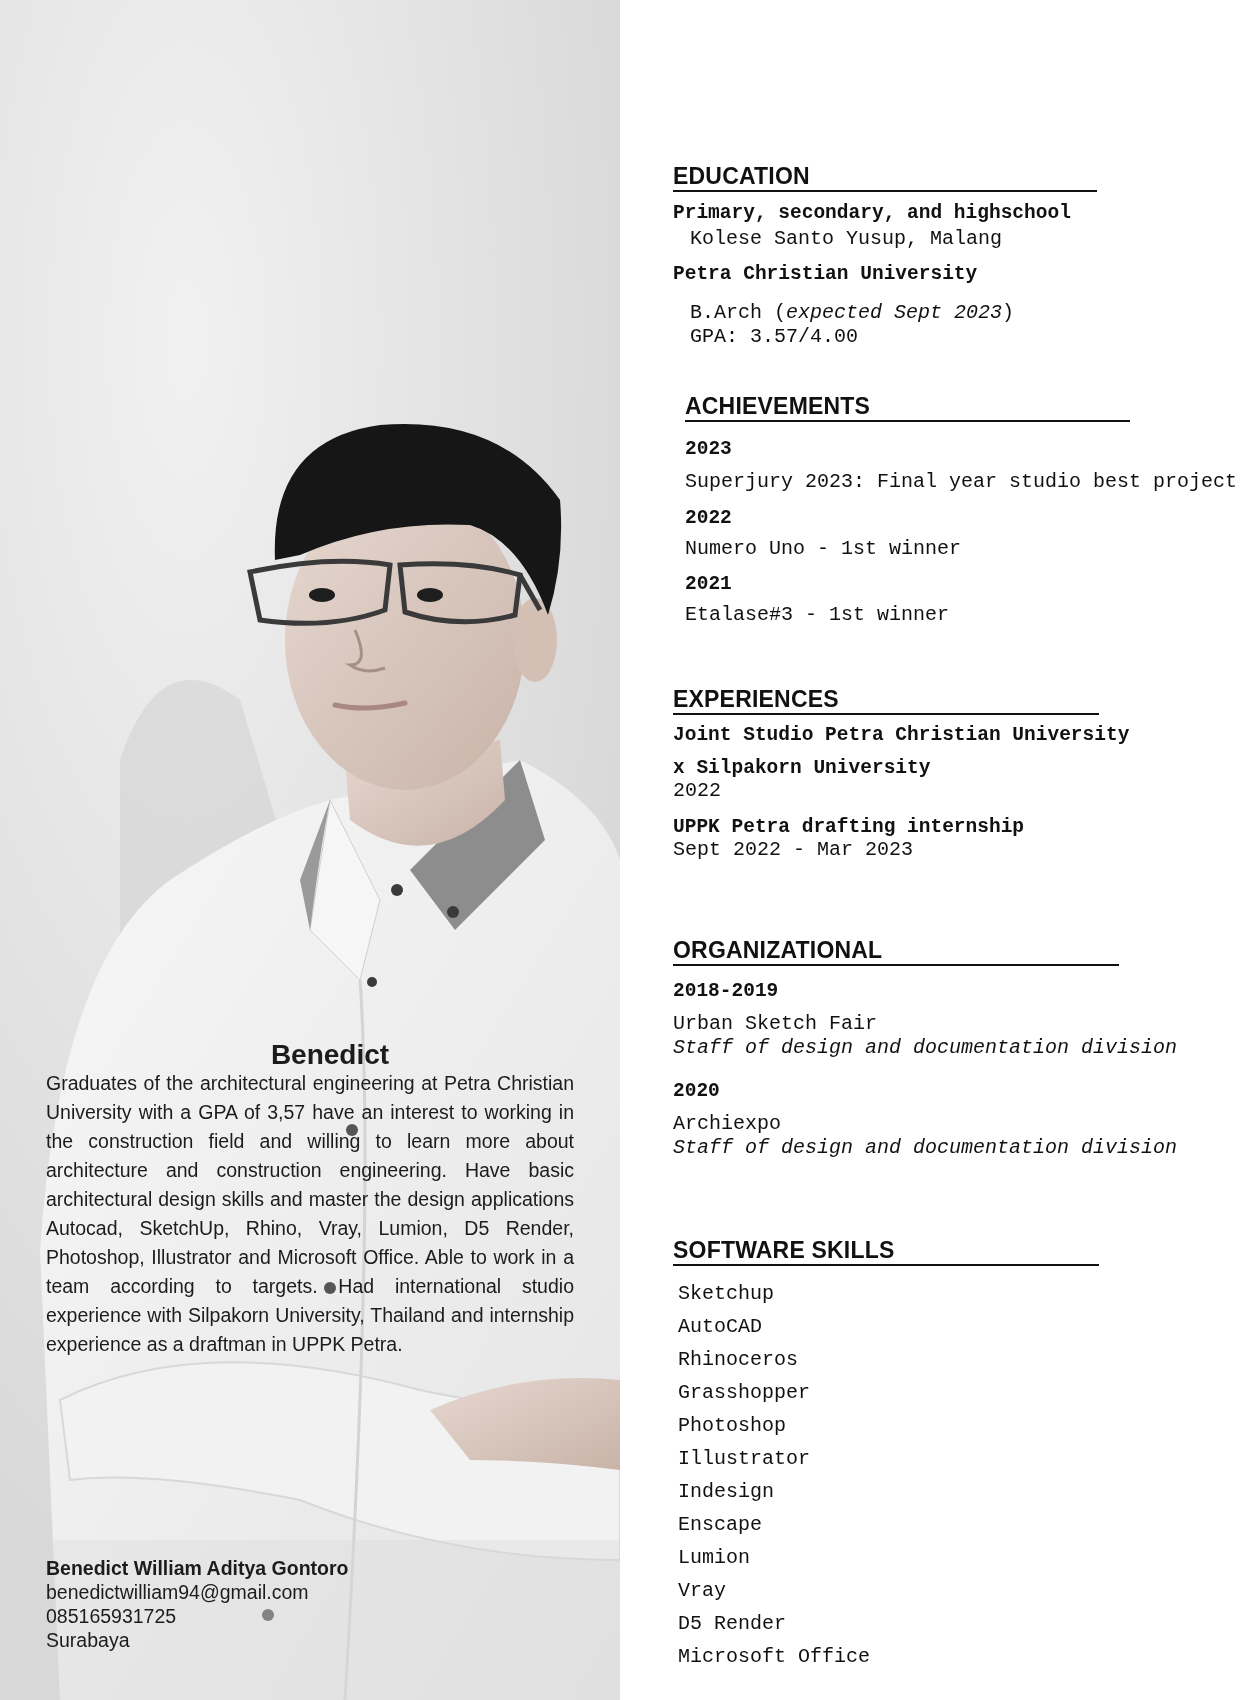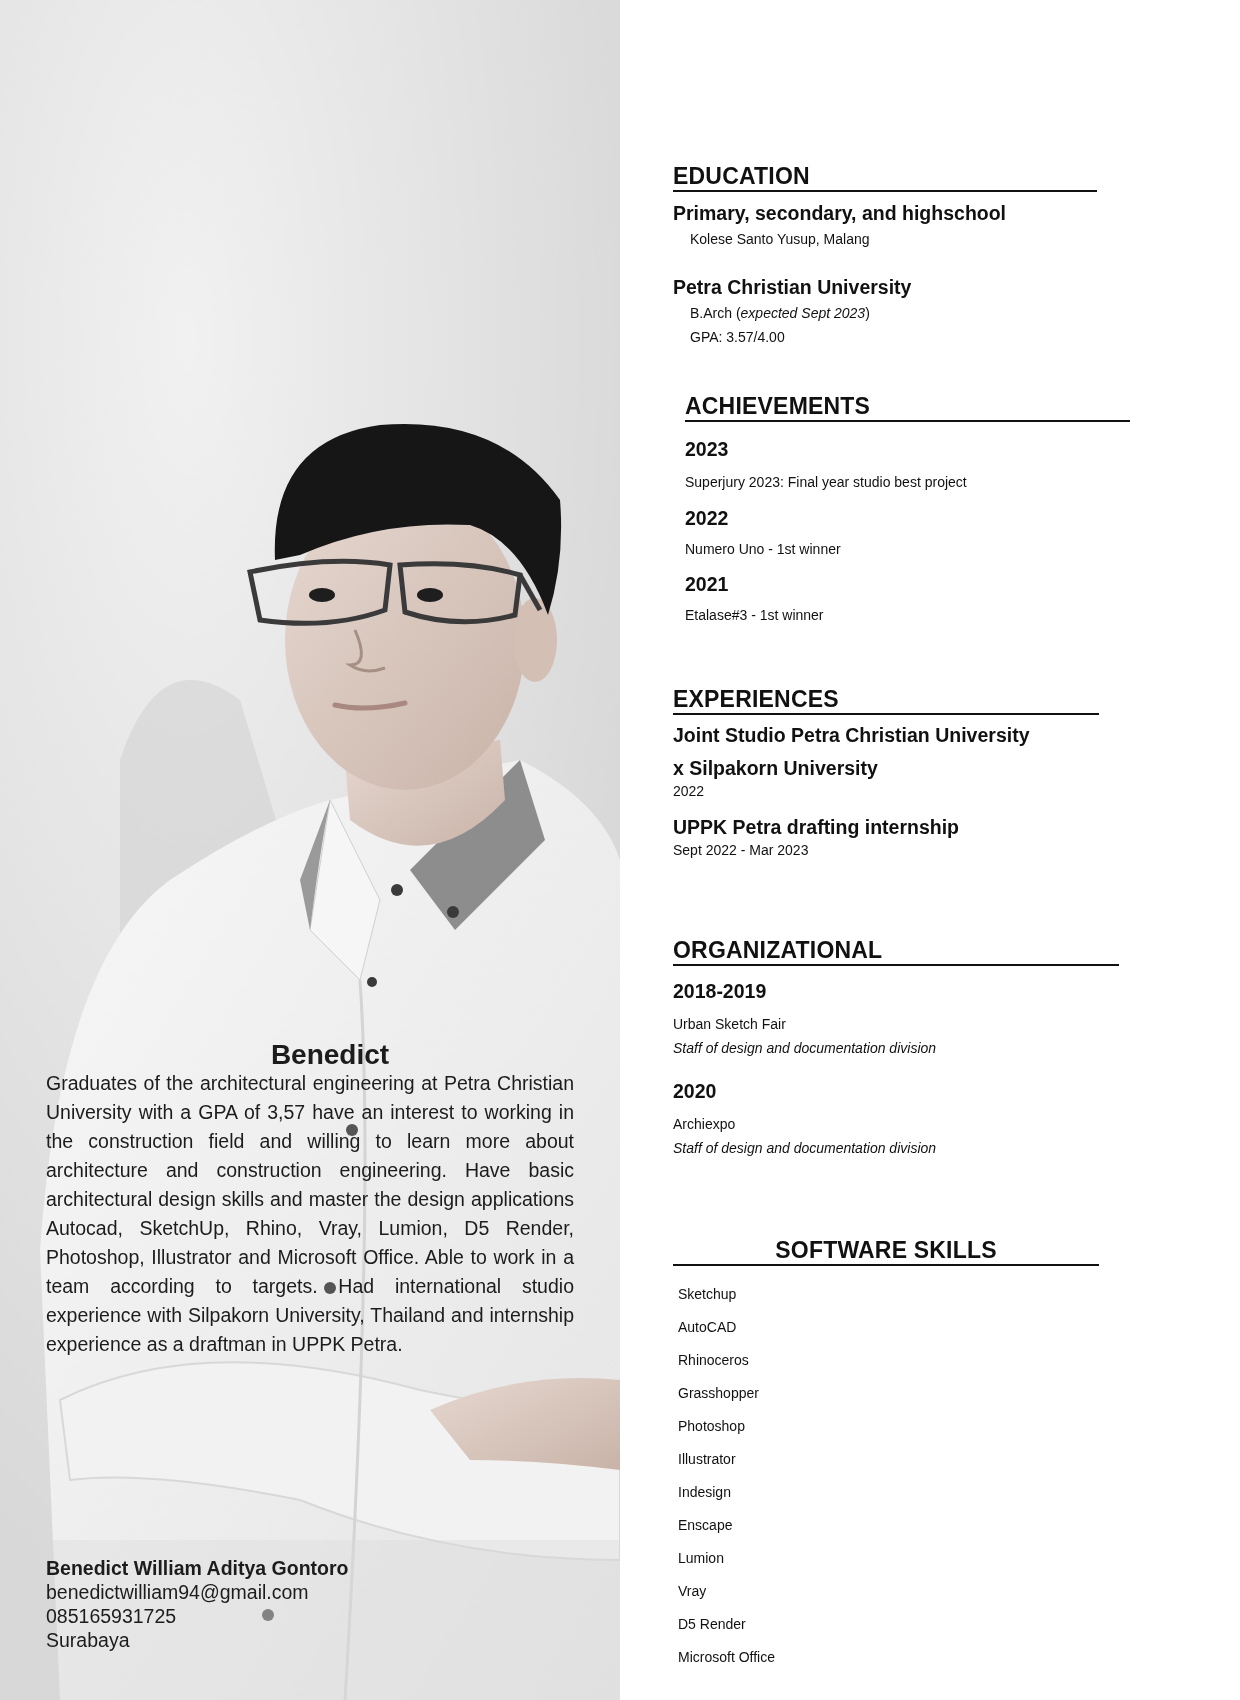--- a/index.html
+++ b/index.html
@@ -30,24 +30,24 @@
   .contact .c-name { font-weight: bold; }
 
   
   .resume { position: absolute; left: 620px; top: 0; width: 620px; height: 1496px; }
   .section { position: absolute; left: 53px; }
   .sec-head {
     font-weight: bold; font-size: 23px; line-height: 26px; letter-spacing: 0.2px;
     border-bottom: 2px solid #111; padding-bottom: 1px; white-space: nowrap;
   }
   .bold { font-weight: bold; font-size: 19.5px; }
-  .reg  { font-size: 14px; }
+  .reg  { font-size: 20px; }
   .ind  { padding-left: 17px; }
   .it   { font-style: italic; }
-  .row { position: absolute; left: 0; white-space: nowrap; line-height: 22px; }
+  .row { position: absolute; left: 0; white-space: nowrap; line-height: 22px; font-family: Liberation Mono, monospace; }
   .skills .row { left: 5px; }
 </style>
 </head>
 <body>
 
 <div class="photo-panel">
   <svg width="620" height="1700" viewBox="0 0 620 1700">
     <defs>
       <linearGradient id="shirt" x1="0" y1="0" x2="1" y2="1">
         <stop offset="0" stop-color="#f7f7f7"></stop>
@@ -117,21 +117,21 @@
     <div>Surabaya</div>
   </div>
 </div>
 
 <div class="resume">
 
   <div class="section" style="top:163px; width:424px; height:200px;">
     <div class="sec-head">EDUCATION</div>
     <div class="row bold" style="top:39px">Primary, secondary, and highschool</div>
     <div class="row reg ind" style="top:65px">Kolese Santo Yusup, Malang</div>
-    <div class="row bold" style="top:113px">Petra Christian University</div>
+    <div class="row bold" style="top:100px">Petra Christian University</div>
     <div class="row reg ind" style="top:139px"><span>B.Arch</span> (<span class="it">expected Sept 2023</span>)</div>
     <div class="row reg ind" style="top:163px">GPA: 3.57/4.00</div>
   </div>
 
   <div class="section" style="top:393px; width:445px; height:240px;margin-left:12px;">
     <div class="sec-head">ACHIEVEMENTS</div>
     <div class="row bold" style="top:45px">2023</div>
     <div class="row reg" style="top:78px">Superjury 2023: Final year studio best project</div>
     <div class="row bold" style="top:114px">2022</div>
     <div class="row reg" style="top:145px">Numero Uno - 1st winner</div>
@@ -151,21 +151,21 @@
   <div class="section" style="top:937px; width:446px; height:240px;">
     <div class="sec-head">ORGANIZATIONAL</div>
     <div class="row bold" style="top:43px">2018-2019</div>
     <div class="row reg" style="top:76px">Urban Sketch Fair</div>
     <div class="row reg it" style="top:100px">Staff of design and documentation division</div>
     <div class="row bold" style="top:143px">2020</div>
     <div class="row reg" style="top:176px">Archiexpo</div>
     <div class="row reg it" style="top:200px">Staff of design and documentation division</div>
   </div>
 
-  <div class="section skills" style="top:1237px; width:426px; height:440px;text-align:center;">
+  <div class="section skills" style="top:1237px; width:426px; height:440px;">
     <div class="sec-head">SOFTWARE SKILLS</div>
     <div class="row reg" style="top:46px">Sketchup</div>
     <div class="row reg" style="top:79px">AutoCAD</div>
     <div class="row reg" style="top:112px">Rhinoceros</div>
     <div class="row reg" style="top:145px">Grasshopper</div>
     <div class="row reg" style="top:178px">Photoshop</div>
     <div class="row reg" style="top:211px">Illustrator</div>
     <div class="row reg" style="top:244px">Indesign</div>
     <div class="row reg" style="top:277px">Enscape</div>
     <div class="row reg" style="top:310px">Lumion</div>

